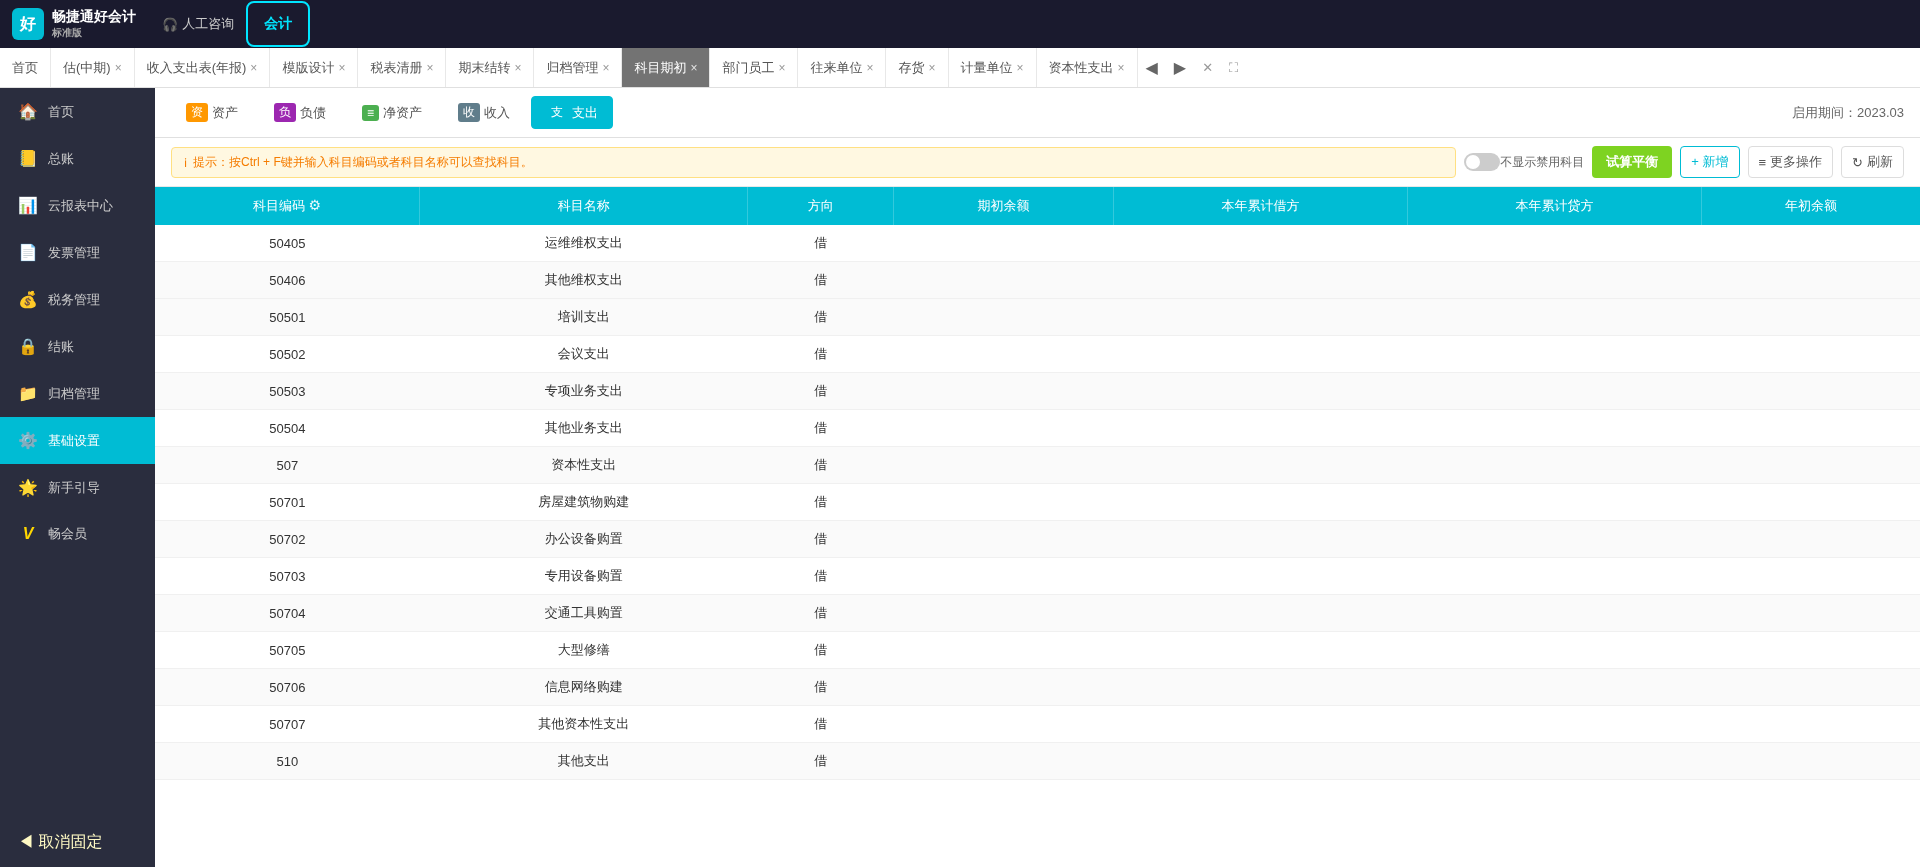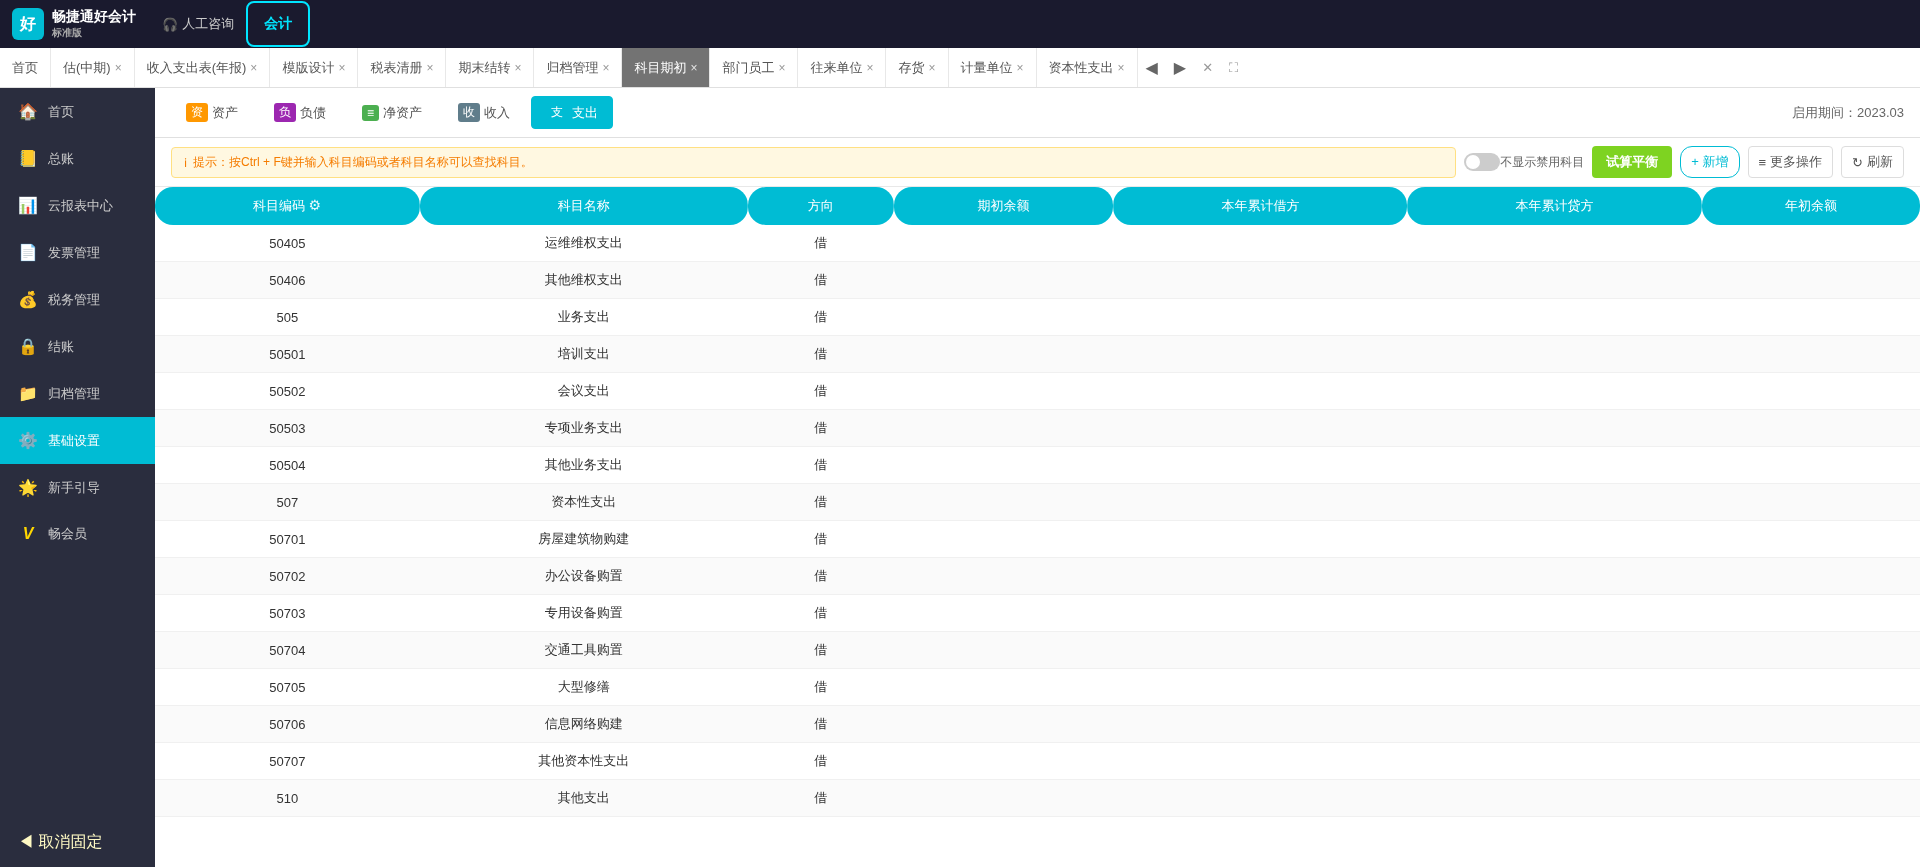--- a/index.html
+++ b/index.html
@@ -51,29 +51,29 @@
     .period-info { margin-left: auto; color: #666; font-size: 13px; }
 
     
     .toolbar { background: #fff; border-bottom: 1px solid #e8e8e8; display: flex; align-items: center; padding: 8px 16px; gap: 8px; flex-shrink: 0; }
     .hint-box { background: #fff8e1; border: 1px solid #ffe082; border-radius: 4px; padding: 6px 12px; color: #f57c00; font-size: 12px; display: flex; align-items: center; gap: 6px; flex: 1; }
     .toolbar-right { margin-left: auto; display: flex; align-items: center; gap: 8px; }
     .toggle-wrap { display: flex; align-items: center; color: #666; font-size: 12px; }
     .toggle { width: 36px; height: 18px; background: #ccc; border-radius: 9px; position: relative; cursor: pointer; }
     .toggle-knob { width: 14px; height: 14px; background: white; border-radius: 50%; position: absolute; top: 2px; left: 2px; }
     .btn-calculate { background: #7ed321; color: white; border: none; padding: 7px 14px; border-radius: 4px; cursor: pointer; font-size: 13px; font-weight: bold; }
-    .btn-add { background: transparent; border: 1px solid #00bcd4; color: #00bcd4; padding: 6px 10px; border-radius: 12px; cursor: pointer; font-size: 13px; display: flex; align-items: center; gap: 4px; }
+    .btn-add { background: transparent; border: 1px solid #00bcd4; color: #00bcd4; padding: 6px 10px; border-radius: 4px; cursor: pointer; font-size: 13px; display: flex; align-items: center; gap: 4px; }
     .btn-more { background: transparent; border: 1px solid #ddd; color: #555; padding: 6px 10px; border-radius: 4px; cursor: pointer; font-size: 13px; display: flex; align-items: center; gap: 4px; }
     .btn-refresh { background: transparent; border: 1px solid #ddd; color: #555; padding: 6px 10px; border-radius: 4px; cursor: pointer; font-size: 13px; display: flex; align-items: center; gap: 4px; }
 
     
     .table-wrap { flex: 1; overflow-y: auto; background: white; margin: 0; }
     .data-table { width: 100%; border-collapse: collapse; }
     .data-table thead tr { background: #00bcd4; color: white; }
-    .data-table th { padding: 10px 12px; text-align: center; font-weight: normal; font-size: 13px; border-right: 1px solid rgba(255,255,255,0.2); white-space: nowrap; border-radius: 18px; }
+    .data-table th { padding: 10px 12px; text-align: center; font-weight: normal; font-size: 13px; border-right: 1px solid rgba(255,255,255,0.2); white-space: nowrap; }
     .data-table th:last-child { border-right: none; }
     .data-table tbody tr { border-bottom: 1px solid #f0f0f0; }
     .data-table td { padding: 9px 12px; text-align: center; color: #333; font-size: 13px; }
     .data-table td.code { text-align: center; }
     .data-table td.name { text-align: center; }
     .data-table td.direction { text-align: center; color: #333; }
     .gear-icon { font-size: 14px; cursor: pointer; color: rgba(255,255,255,0.9); }
 
     
     .table-wrap::-webkit-scrollbar { width: 8px; }
@@ -285,29 +285,20 @@
     </tr>
             <tr style="background: rgb(250, 250, 250);">
       <td class="code">50406</td>
       <td class="name">其他维权支出</td>
       <td class="direction">借</td>
       <td></td>
       <td></td>
       <td></td>
       <td></td>
     </tr>
-            <tr style="background: rgb(255, 255, 255);">
-      <td class="code">505</td>
-      <td class="name">业务支出</td>
-      <td class="direction">借</td>
-      <td></td>
-      <td></td>
-      <td></td>
-      <td></td>
-    </tr>
             <tr style="background: rgb(250, 250, 250);">
       <td class="code">50501</td>
       <td class="name">培训支出</td>
       <td class="direction">借</td>
       <td></td>
       <td></td>
       <td></td>
       <td></td>
     </tr>
             <tr style="background: rgb(255, 255, 255);">

